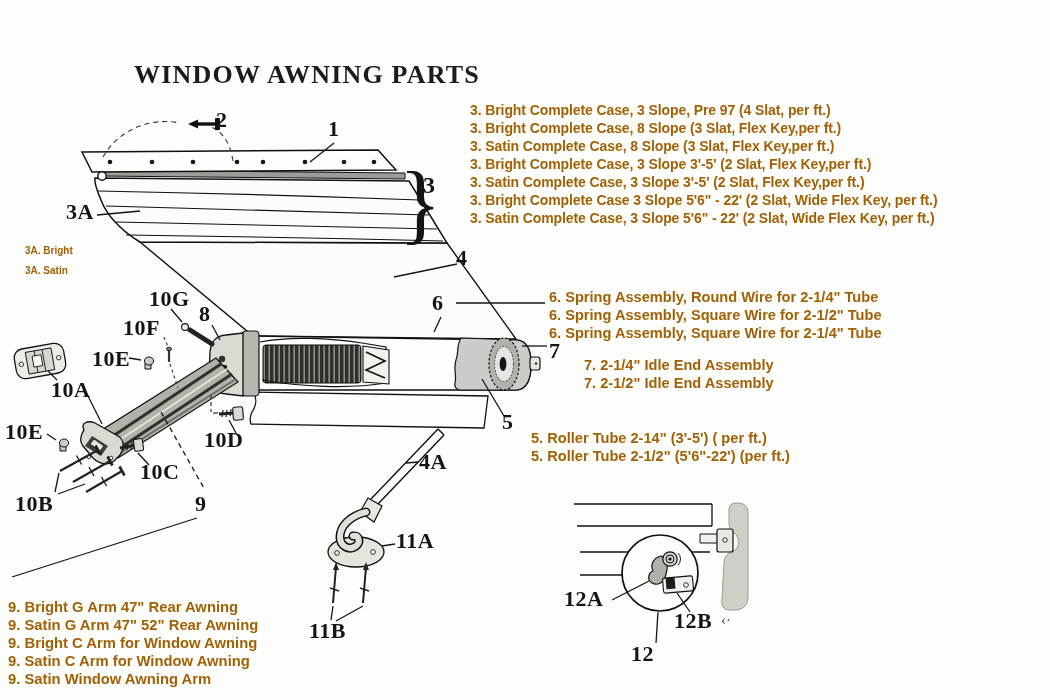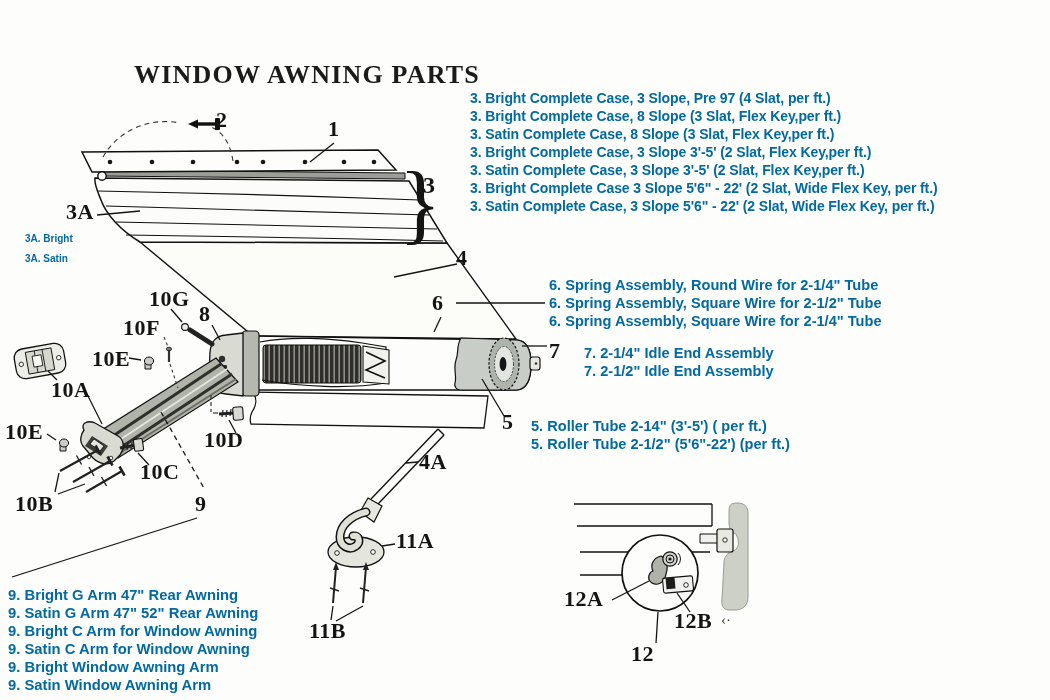--- a/index.html
+++ b/index.html
@@ -3,22 +3,22 @@
 <meta charset="utf-8">
 <style>
   :root{ --accent-red:#d9262e; --ink:#151515; }
   html,body{margin:0;padding:0;background:#ffffff;}
   .stage{position:relative;width:1050px;height:700px;background:#fdfdfb;overflow:hidden;
          font-family:"Liberation Sans",sans-serif;color:var(--ink);}
   .hdr-red{position:absolute;left:65px;top:7px;font:700 24px "Liberation Sans",sans-serif;
            letter-spacing:.3px;color:var(--accent-red);white-space:nowrap;}
   .hdr-title{position:absolute;left:134px;top:32px;font:700 26px "Liberation Serif",serif;
              letter-spacing:1.2px;color:#1b1b1b;white-space:nowrap;margin-top:28px;}
-  .plist{position:absolute;font:700 14.6px "Liberation Sans",sans-serif;color:#0369a1;
-         line-height:18px;white-space:nowrap;}
+  .plist{position:absolute;font:700 14.6px "Liberation Sans",sans-serif;color:#a16207;
+         line-height:18px;white-space:nowrap;margin-top:12px;}
   .plist .pl-item{cursor:pointer;}
   .list-case{left:470px;top:89px;font-size:14px;letter-spacing:-.1px;}
   .list-finish{left:25px;top:229px;line-height:19.5px;font-size:10px;}
   .list-spring{left:549px;top:276px;}
   .list-idle{left:584px;top:344px;}
   .list-roller{left:531px;top:417px;}
   .list-arms{left:8px;top:586px;font-size:14.8px;}
   .co{position:absolute;font:700 22px "Liberation Serif",serif;color:#141414;
       letter-spacing:.5px;cursor:pointer;white-space:nowrap;}
   .co-big{font-size:24px;}
@@ -282,21 +282,20 @@
     </div>
   <div class="plist list-roller">
       <div class="pl-item">5. Roller Tube 2-14" (3'-5') ( per ft.)</div>
       <div class="pl-item">5. Roller Tube 2-1/2" (5'6"-22') (per ft.)</div>
     </div>
   <div class="plist list-arms">
       <div class="pl-item">9. Bright G Arm 47" Rear Awning</div>
       <div class="pl-item">9. Satin G Arm 47" 52" Rear Awning</div>
       <div class="pl-item">9. Bright C Arm for Window Awning</div>
       <div class="pl-item">9. Satin C Arm for Window Awning</div>
-      <div class="pl-item">9. Bright Window Awning Arm</div>
       <div class="pl-item">9. Satin Window Awning Arm</div>
     </div>
 
   <div class="co" style="left:216px;top:107px">2</div>
   <div class="co" style="left:328px;top:116px">1</div>
   <div class="co co-big" style="left:423px;top:172px">3</div>
   <div class="co" style="left:66px;top:199px">3A</div>
   <div class="co" style="left:456px;top:245px">4</div>
   <div class="co" style="left:432px;top:290px">6</div>
   <div class="co" style="left:549px;top:338px">7</div>

